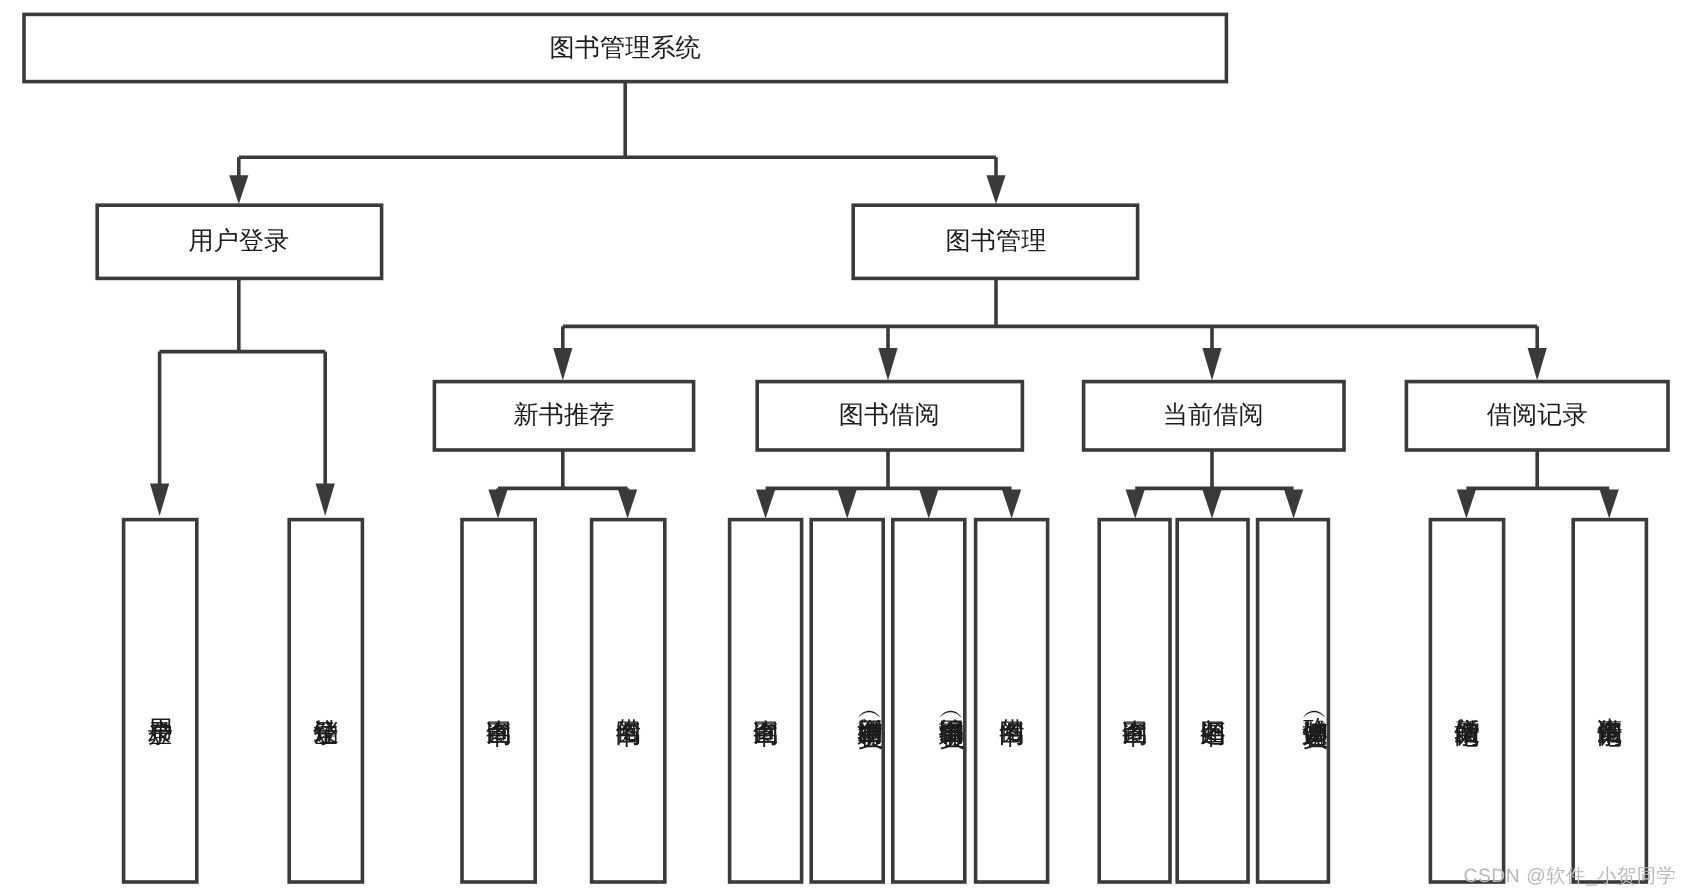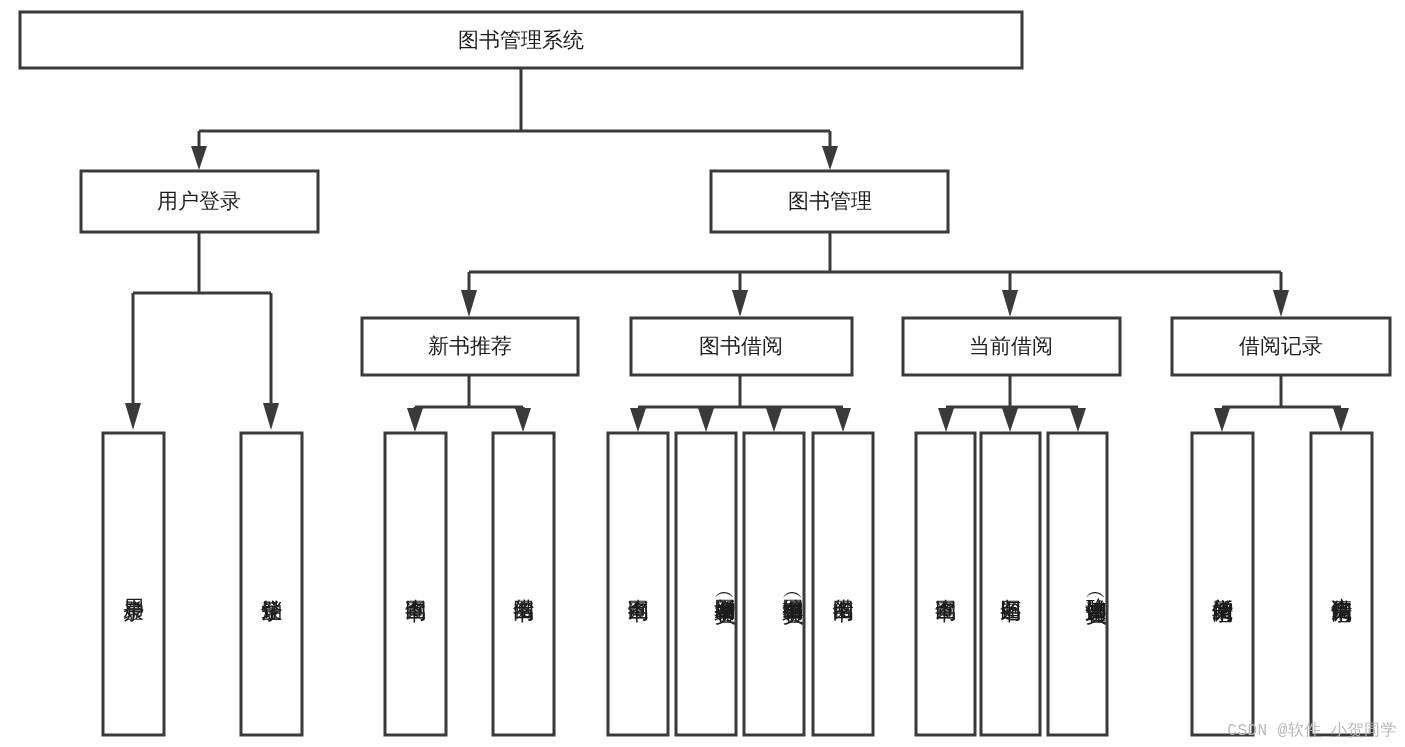--- a/index.html
+++ b/index.html
@@ -64,21 +64,21 @@
     align-items: flex-start;
     justify-content: center;
     text-align: start;
     pointer-events: none;
     overflow: hidden;
   }
   .watermark {
     position: absolute;
     right: 8px;
     bottom: 6px;
-    font-family: Liberation Mono, monospace;
+    font-family: Liberation Sans, sans-serif;
     font-size: 16px;
     color: #b9b9b9;
     letter-spacing: 0.5px;
     white-space: nowrap;
   }
 </style>
 </head>
 <body>
 
 <div id="diagram-root">

